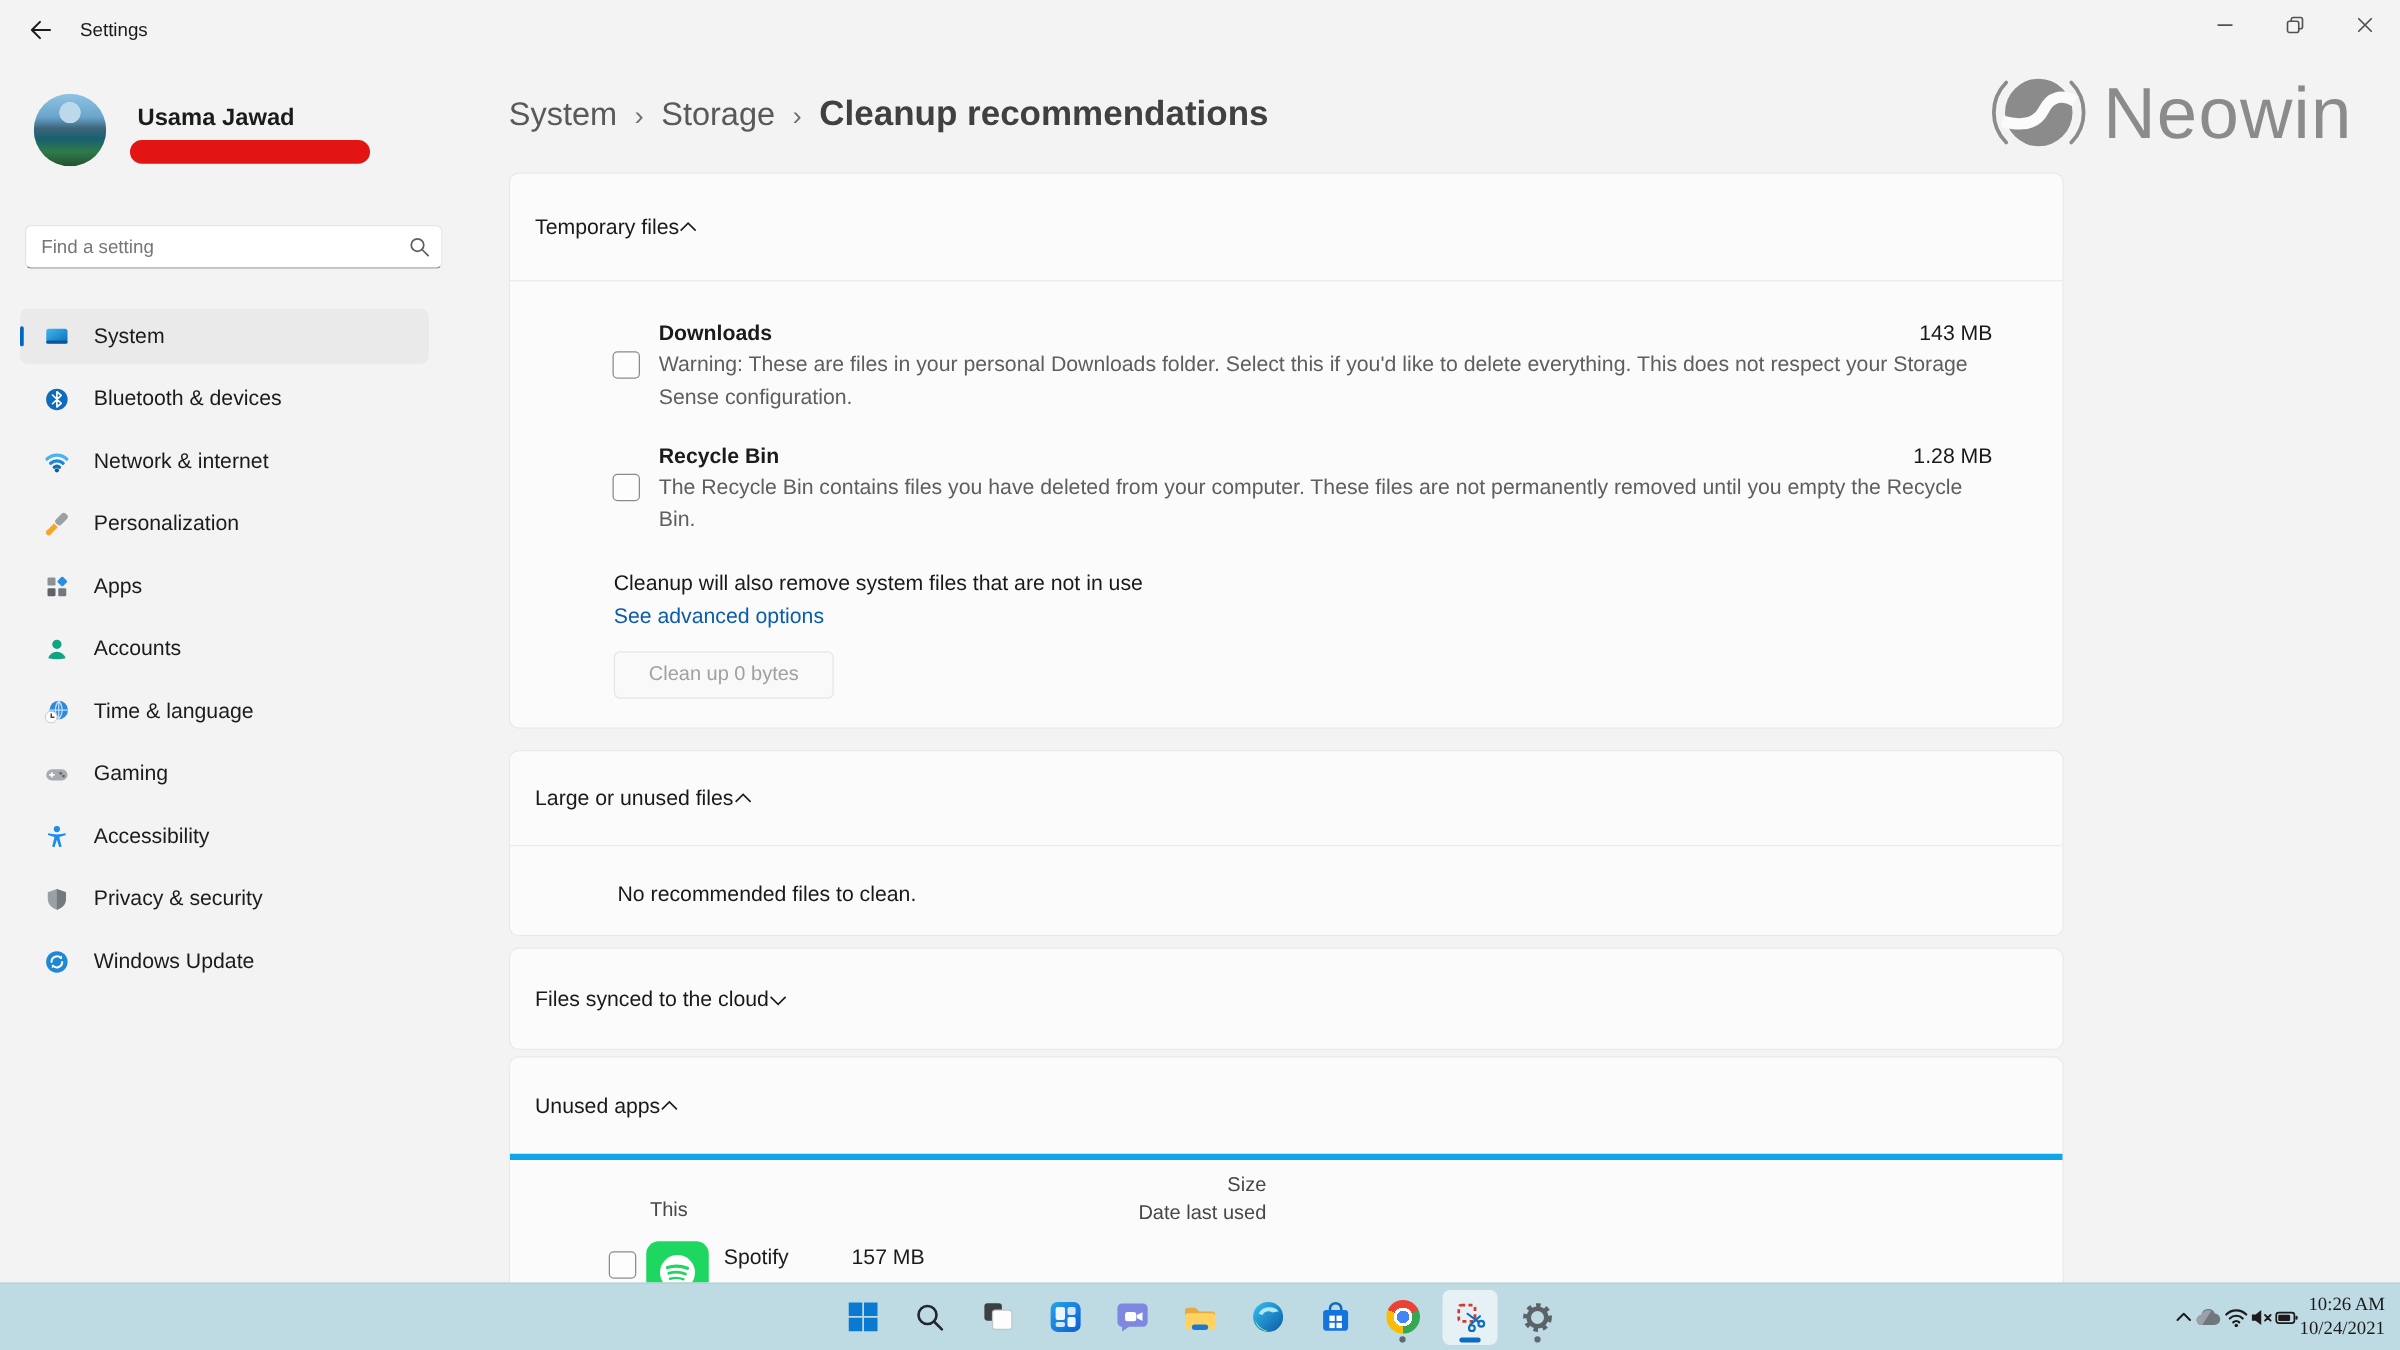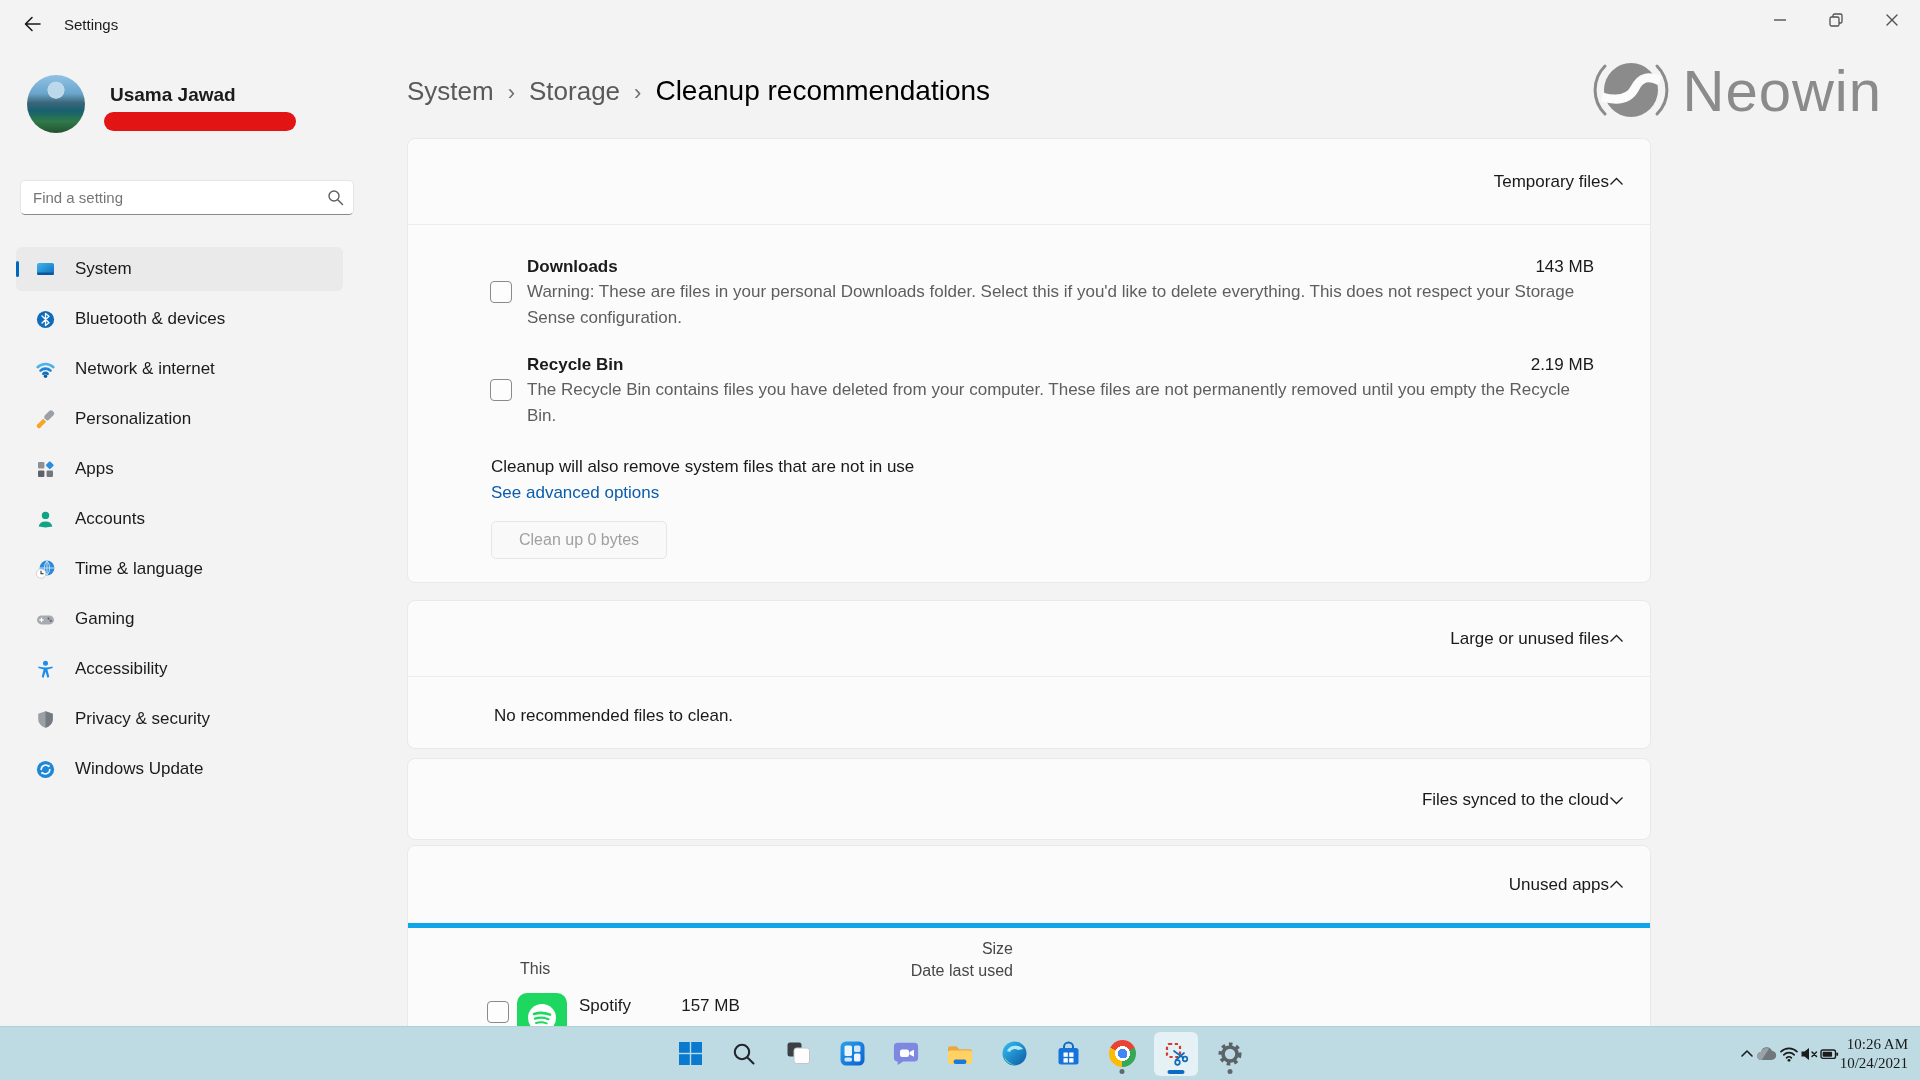--- a/index.html
+++ b/index.html
@@ -31,26 +31,26 @@
   .nav-item { position:relative; display:flex; align-items:center; height:44px; margin:0 12px 6px 16px; border-radius:6px; padding-left:19px; gap:19px; font-size:17px; cursor:pointer; }
   .nav-item.selected { background:#eaeaea; }
   .nav-item.selected::before { content:""; position:absolute; left:0px; top:14px; width:3px; height:16px; border-radius:3px; background:#0067c0; }
   .nav-icon { width:21px; height:21px; flex:0 0 21px; }
 
   
   .main { position:absolute; left:355px; top:48px; right:0; bottom:54px; overflow:hidden; }
   .breadcrumb { position:absolute; left:52px; top:27px; display:flex; align-items:baseline; gap:14px; }
   .crumb { font-size:26px; color:#595959; cursor:pointer; }
   .crumb-sep { font-size:22px; color:#707070; }
-  .crumb-current { font-size:28px; font-weight:400; color:#000000; }
+  .crumb-current { font-size:28px; font-weight:700; color:#404040; }
   .brand { position:absolute; right:38px; top:0px; display:flex; align-items:center; gap:10px; }
   .brand-text { font-size:58px; color:#8b8b8b; letter-spacing:1px; }
 
   .card { position:absolute; left:52px; width:1244px; background:#fbfbfb; border:1px solid #e9e9e9; border-radius:8px; }
-  .card-header { display:flex; align-items:center; justify-content:flex-end; padding:0 26px 0 20px; font-size:17px; color:#191919; cursor:pointer; }
+  .card-header { display:flex; align-items:center; justify-content:flex-start; padding:0 26px 0 20px; font-size:17px; color:#191919; cursor:pointer; }
   .hdr-86 { height:86px; border-bottom:1px solid #ececec; }
   .hdr-76 { height:76px; border-bottom:1px solid #ececec; }
   .hdr-82 { height:82px; }
   .hdr-82b { height:82px; border-bottom:5px solid #0ea5e9; }
 
   .tf-item { display:flex; padding:30px 56px 0 82px; gap:10px; }
   .checkbox { width:22px; height:22px; border:1px solid #8a8a8a; border-radius:4px; background:#fdfdfd; flex:0 0 22px; cursor:pointer; }
   .tf-item .checkbox { margin-top:26px; }
   .tf-body { flex:1; padding-left:5px; position:relative; }
   .tf-top { display:flex; justify-content:space-between; align-items:baseline; }
@@ -279,21 +279,21 @@
           </div>
           <div class="tf-desc">Warning: These are files in your personal Downloads folder. Select this if you'd like to delete everything. This does not respect your Storage Sense configuration.</div>
         </div>
       </div>
 
       <div class="tf-item" style="padding-top:22px;">
         <div class="checkbox"></div>
         <div class="tf-body">
           <div class="tf-top">
             <span class="tf-name">Recycle Bin</span>
-            <span class="tf-size">2.19 MB</span>
+            <span class="tf-size">1.28 MB</span>
           </div>
           <div class="tf-desc">The Recycle Bin contains files you have deleted from your computer. These files are not permanently removed until you empty the Recycle Bin.</div>
         </div>
       </div>
 
       <div class="tf-footer">
         <div class="tf-note">Cleanup will also remove system files that are not in use</div>
         <span class="tf-link">See advanced options</span>
         <button class="cleanup-btn" disabled="">Clean up 0 bytes</button>
       </div>

